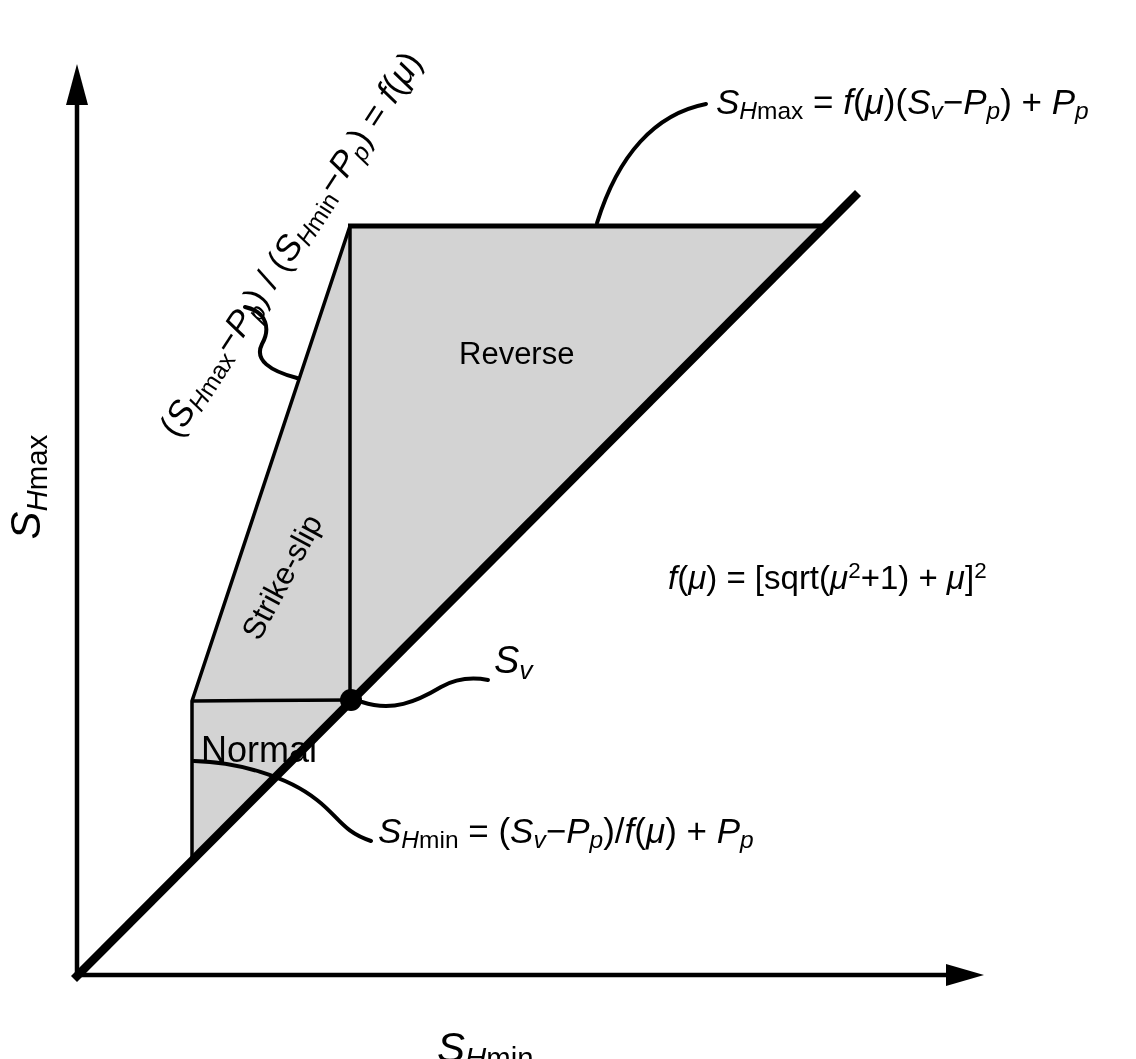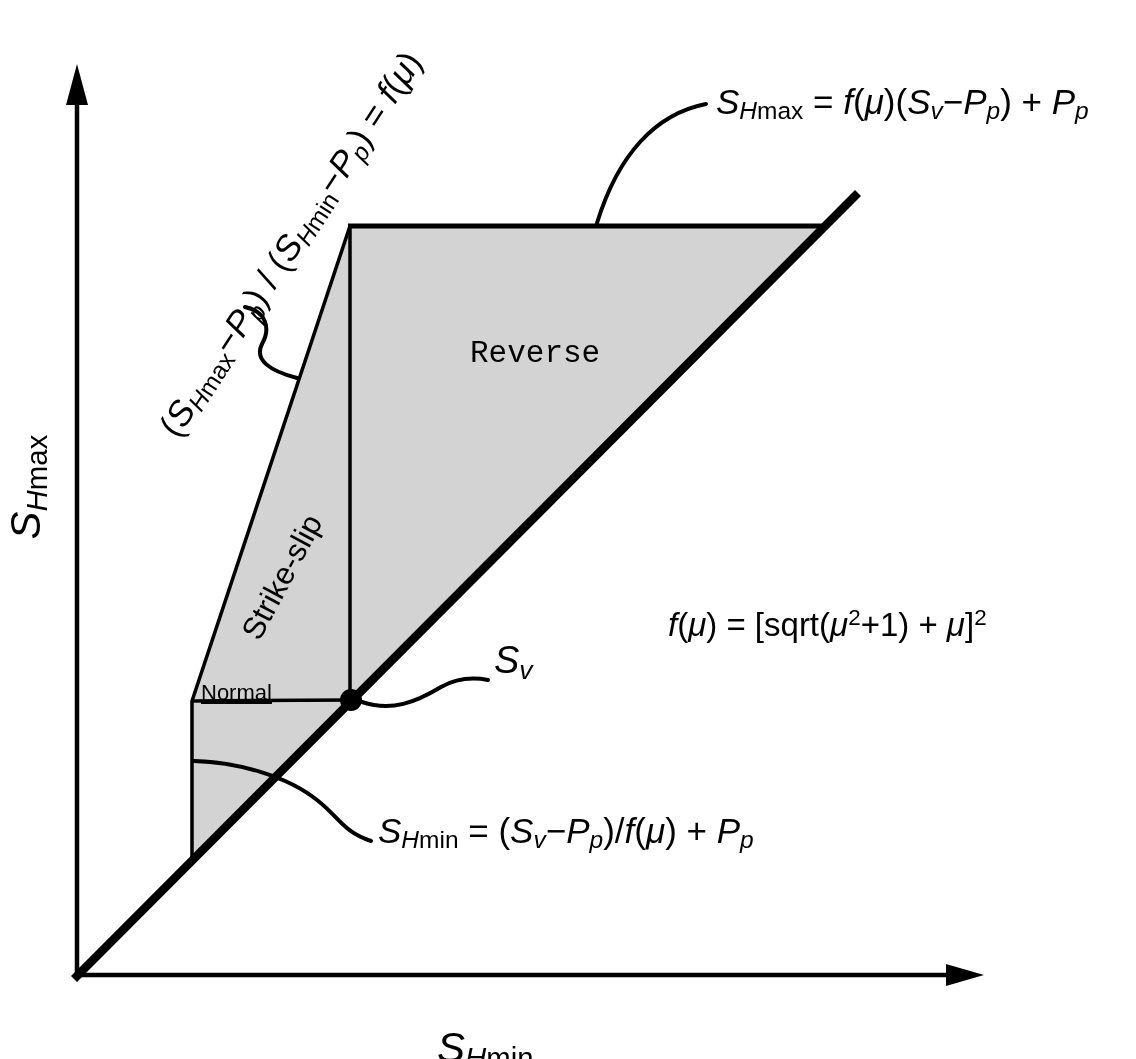--- a/index.html
+++ b/index.html
@@ -53,23 +53,23 @@
     <circle cx="351" cy="700" r="11" fill="#000"></circle>
   </svg>
 
   <div class="label rot" style="left:28px; top:487px; font-size:42px; transform:translate(-50%,-50%) rotate(-90deg);"><span class="fp-i">S</span><span class="fp-isub">H</span><span class="fp-sub">max</span></div>
   <div class="label" style="left:437px; top:995px; font-size:42px;margin-top:32px;"><span class="fp-i">S</span><span class="fp-isub">H</span><span class="fp-sub">min</span></div>
 
   <div class="label rot" style="left:292px; top:245px; font-size:35px; transform:translate(-50%,-50%) rotate(-57deg);"><span class="fp-r">(</span><span class="fp-i">S</span><span class="fp-isub">H</span><span class="fp-sub">max</span><span class="fp-r">−</span><span class="fp-i">P</span><span class="fp-isub">p</span><span class="fp-r">) / (</span><span class="fp-i">S</span><span class="fp-isub">H</span><span class="fp-sub">min</span><span class="fp-r">−</span><span class="fp-i">P</span><span class="fp-isub">p</span><span class="fp-r">) = </span><span class="fp-i">f</span><span class="fp-r">(</span><span class="fp-i">μ</span><span class="fp-r">)</span></div>
 
   <div class="label" style="left:716px; top:84px; font-size:35px;"><span class="fp-i">S</span><span class="fp-isub">H</span><span class="fp-sub">max</span><span class="fp-r"> = </span><span class="fp-i">f</span><span class="fp-r">(</span><span class="fp-i">μ</span><span class="fp-r">)(</span><span class="fp-i">S</span><span class="fp-isub">v</span><span class="fp-r">−</span><span class="fp-i">P</span><span class="fp-isub">p</span><span class="fp-r">) + </span><span class="fp-i">P</span><span class="fp-isub">p</span></div>
 
-  <div class="label" style="left:668px; top:560px; font-size:33px;margin-top:47px;"><span class="fp-i">f</span><span class="fp-r">(</span><span class="fp-i">μ</span><span class="fp-r">) = [sqrt(</span><span class="fp-i">μ</span><span class="fp-sup">2</span><span class="fp-r">+1) + </span><span class="fp-i">μ</span><span class="fp-r">]</span><span class="fp-sup">2</span></div>
+  <div class="label" style="left:668px; top:560px; font-size:33px;"><span class="fp-i">f</span><span class="fp-r">(</span><span class="fp-i">μ</span><span class="fp-r">) = [sqrt(</span><span class="fp-i">μ</span><span class="fp-sup">2</span><span class="fp-r">+1) + </span><span class="fp-i">μ</span><span class="fp-r">]</span><span class="fp-sup">2</span></div>
 
   <div class="label" style="left:378px; top:813px; font-size:35px;"><span class="fp-i">S</span><span class="fp-isub">H</span><span class="fp-sub">min</span><span class="fp-r"> = (</span><span class="fp-i">S</span><span class="fp-isub">v</span><span class="fp-r">−</span><span class="fp-i">P</span><span class="fp-isub">p</span><span class="fp-r">)/</span><span class="fp-i">f</span><span class="fp-r">(</span><span class="fp-i">μ</span><span class="fp-r">) + </span><span class="fp-i">P</span><span class="fp-isub">p</span></div>
 
   <div class="label" style="left:494px; top:641px; font-size:38px;"><span class="fp-i">S</span><span class="fp-isub">v</span></div>
 
-  <div class="label" style="left:470px; top:338px; font-size:31px;font-family:Liberation Mono, monospace;">Reverse</div>
+  <div class="label" style="left:459px; top:338px; font-size:31px;">Reverse</div>
   <div class="label rot" style="left:282px; top:577px; font-size:31px; transform:translate(-50%,-50%) rotate(-62deg);">Strike-slip</div>
-  <div class="label" style="left:201px; top:682px; font-size:22px;text-decoration:underline;">Normal</div>
+  <div class="label" style="left:201px; top:732px; font-size:36px;">Normal</div>
 
 </div>
 
 </body></html>

